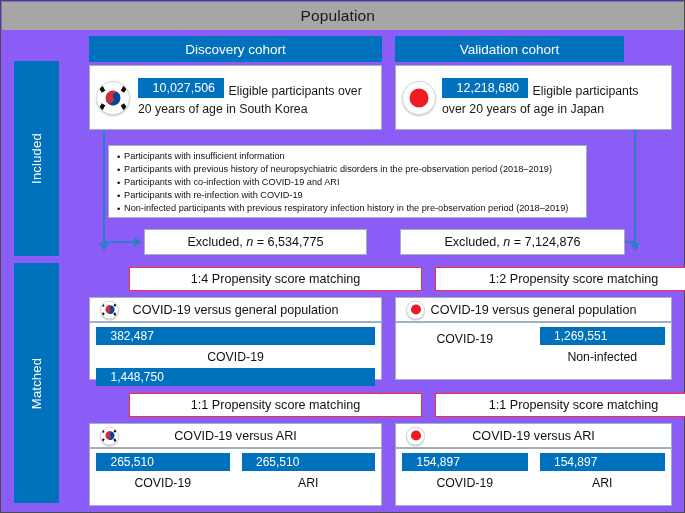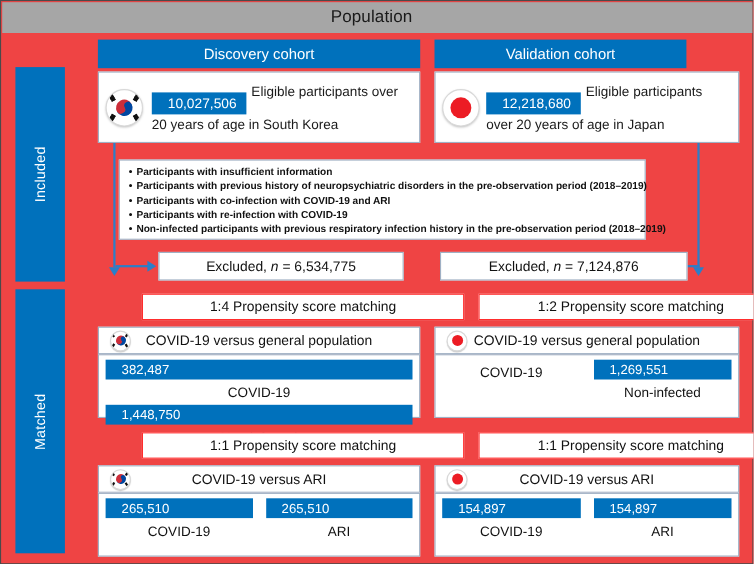--- a/index.html
+++ b/index.html
@@ -9,21 +9,21 @@
     background:#ffffff;
     font-family:"Liberation Sans","DejaVu Sans",sans-serif;
     color:#1a1a1a;
     overflow:hidden;
   }
   #figure{
     position:relative;
     width:685px;height:513px;
     box-sizing:border-box;
     border:1.5px solid #4a4a4a;
-    background:#ef4444;
+    background:#8b5cf6;
   }
 
   
   .pop-header{
     position:absolute;left:1px;top:1px;
     width:682px;height:28px;
     background:#a6a6a6;
     display:flex;align-items:center;justify-content:center;
     gap:9px;
   }
@@ -79,21 +79,21 @@
 
   
   .elig{
     display:flex;align-items:center;
     padding:0 6px;
     gap:6px;
   }
   .elig .flagwrap{flex:0 0 auto;}
   .elig .etext{flex:1 1 auto;}
   .badge{
-    display:inline-flex;align-items:flex-start;gap:6px;
+    display:inline-flex;align-items:flex-end;gap:6px;
     background:#0071bc;color:#ffffff;
     font-size:12.5px;
     padding:3px 9px 3px 7px;
     margin-bottom:0;
     white-space:nowrap;
   }
   .elig .desc{
     font-size:12.3px;line-height:14.5px;color:#1a1a1a;
   }
   #box-elig-kr{left:88px;top:64px;width:293px;height:65px;}
@@ -143,21 +143,21 @@
   .flag.small .tg.a{left:1.4px;top:2px;}
   .flag.small .tg.b{right:1.4px;top:2px;}
   .flag.small .tg.c{left:1.4px;bottom:2px;}
   .flag.small .tg.d{right:1.4px;bottom:2px;}
 
   
   #box-criteria{
     left:107px;top:144px;width:479px;height:73px;
     padding:4px 7px;
   }
-  #box-criteria ul{margin:0;padding:0;list-style:none;font-weight:bold;}
+  #box-criteria ul{margin:0;padding:0;list-style:none;}
   #box-criteria li{
     font-size:9.2px;line-height:13px;color:#111;
     white-space:nowrap;
     position:relative;padding-left:8px;
   }
   #box-criteria li::before{
     content:"•";position:absolute;left:1px;top:-0.5px;font-size:9.5px;
   }
 
   

